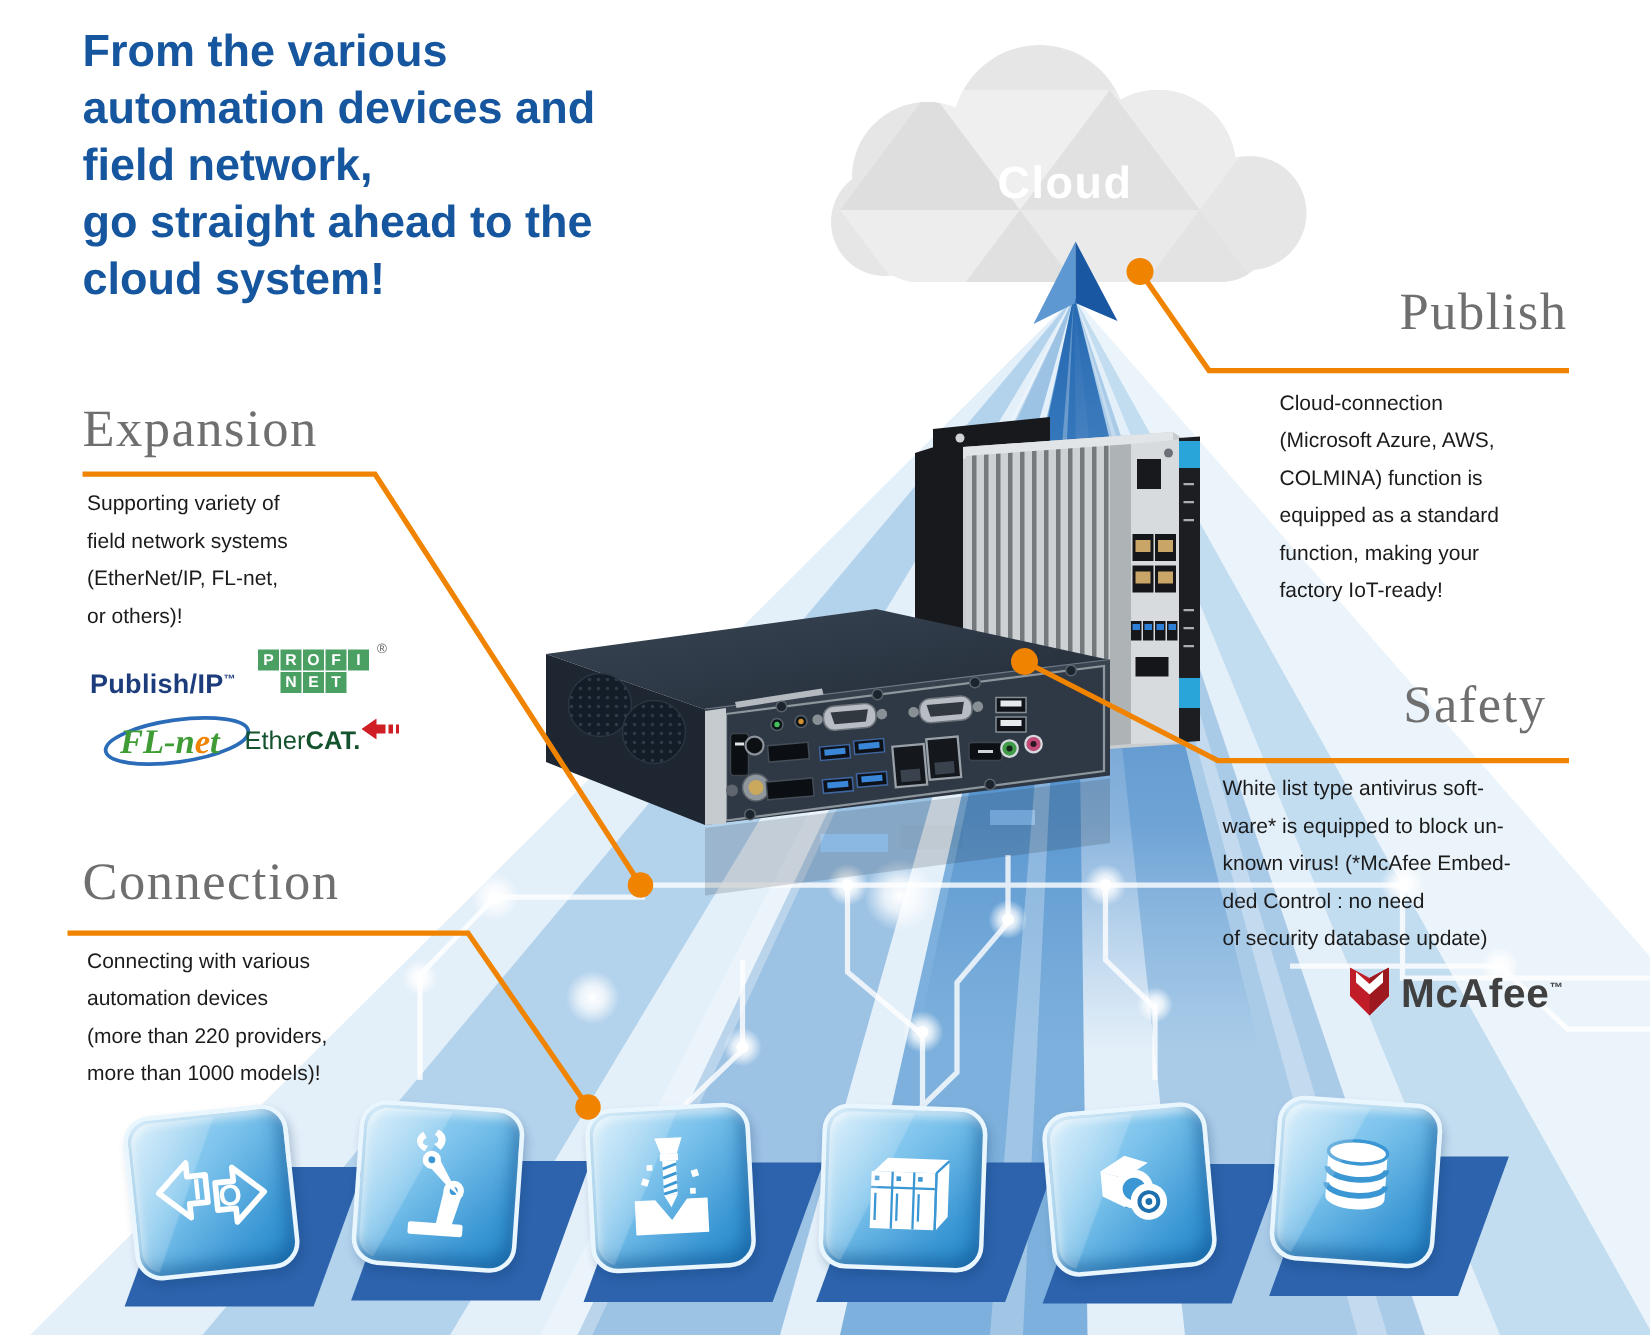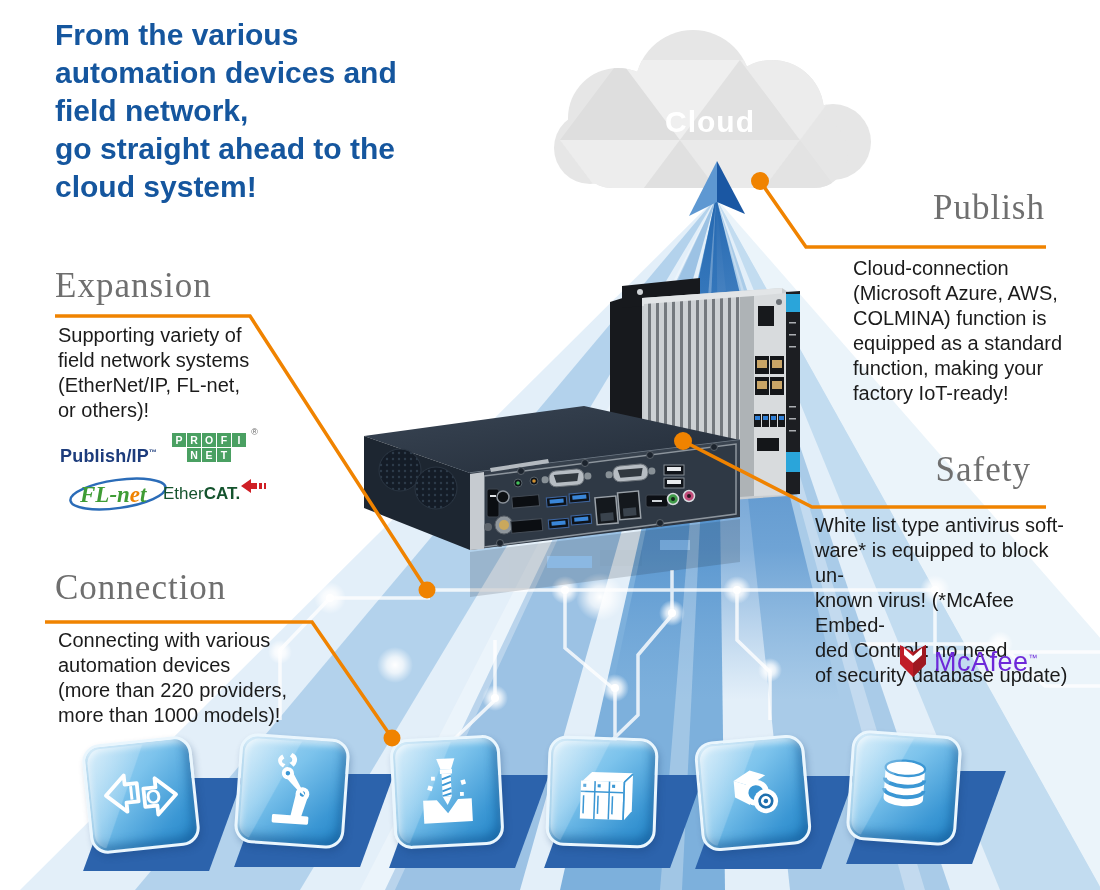--- a/index.html
+++ b/index.html
@@ -4,21 +4,21 @@
 <style>
   html,body{margin:0;padding:0;background:#fff;}
   .stage{position:relative;width:1100px;height:890px;background:#ffffff;overflow:hidden;
          font-family:"Liberation Sans",sans-serif;}
   .abs{position:absolute;}
   svg.layer{position:absolute;left:0;top:0;}
   .headline{font-family:"Liberation Sans",sans-serif;font-weight:bold;font-size:30px;
             line-height:38px;color:#15569e;white-space:pre-line;}
   .serif-title{font-family:"Liberation Serif",serif;color:#6f6f6f;font-size:35px;
                line-height:1;letter-spacing:1px;}
-  .prebody{font-family:"Liberation Sans",sans-serif;font-size:20px;line-height:25px;
+  .prebody{font-family:"Liberation Sans",sans-serif;font-size:14px;line-height:25px;
            color:#1b1b1b;white-space:pre-line;}
   .right{text-align:right;}
   
   .mat{position:absolute;width:126px;height:93px;background:#2c63ac;transform:skewX(-20deg);z-index:3;}
   .tile{position:absolute;width:104px;height:104px;border-radius:18px;z-index:4;
         border:3px solid #eaf6fd;
         background:linear-gradient(135deg,#aedcf6 0%,#7cc3ec 40%,#3b97d4 78%,#2384c6 100%);
         box-shadow:inset -4px -6px 10px rgba(10,70,130,.45),
                    inset 3px 4px 6px rgba(255,255,255,.6),
                    2px 4px 6px rgba(20,60,110,.25);
@@ -29,21 +29,21 @@
   .enetip{font-weight:bold;font-size:18px;color:#1d3c7c;letter-spacing:.2px;}
   .enetip sup{font-size:8px;color:#1d3c7c;}
   .pf{display:flex;flex-direction:column;}
   .pf-row{display:flex;}
   .pf-row2{margin-left:15px;margin-top:1px;}
   .pf-cell{width:14px;height:14px;background:#4aa062;color:#fff;font-weight:bold;font-size:10.5px;
            display:flex;align-items:center;justify-content:center;margin-right:1px;}
   .pf-reg{position:absolute;right:-11px;top:-6px;font-size:9px;color:#666;}
   .ecat{font-size:17px;color:#14532d;}
   .ecat b{font-weight:bold;}
-  .mcafee-text{font-weight:normal;font-size:27px;color:#6d28d9;letter-spacing:.5px;}
+  .mcafee-text{font-weight:bold;font-size:27px;color:#404040;letter-spacing:.5px;}
   .mcafee-text sup{font-size:9px;}
   .cloud-label{font-weight:bold;font-size:30px;fill:#ffffff;letter-spacing:1px;}
 </style>
 </head>
 <body>
 
 <div class="stage">
 
   <svg class="layer" width="1100" height="890" viewBox="0 0 1100 890" style="z-index:1">
     <defs>

